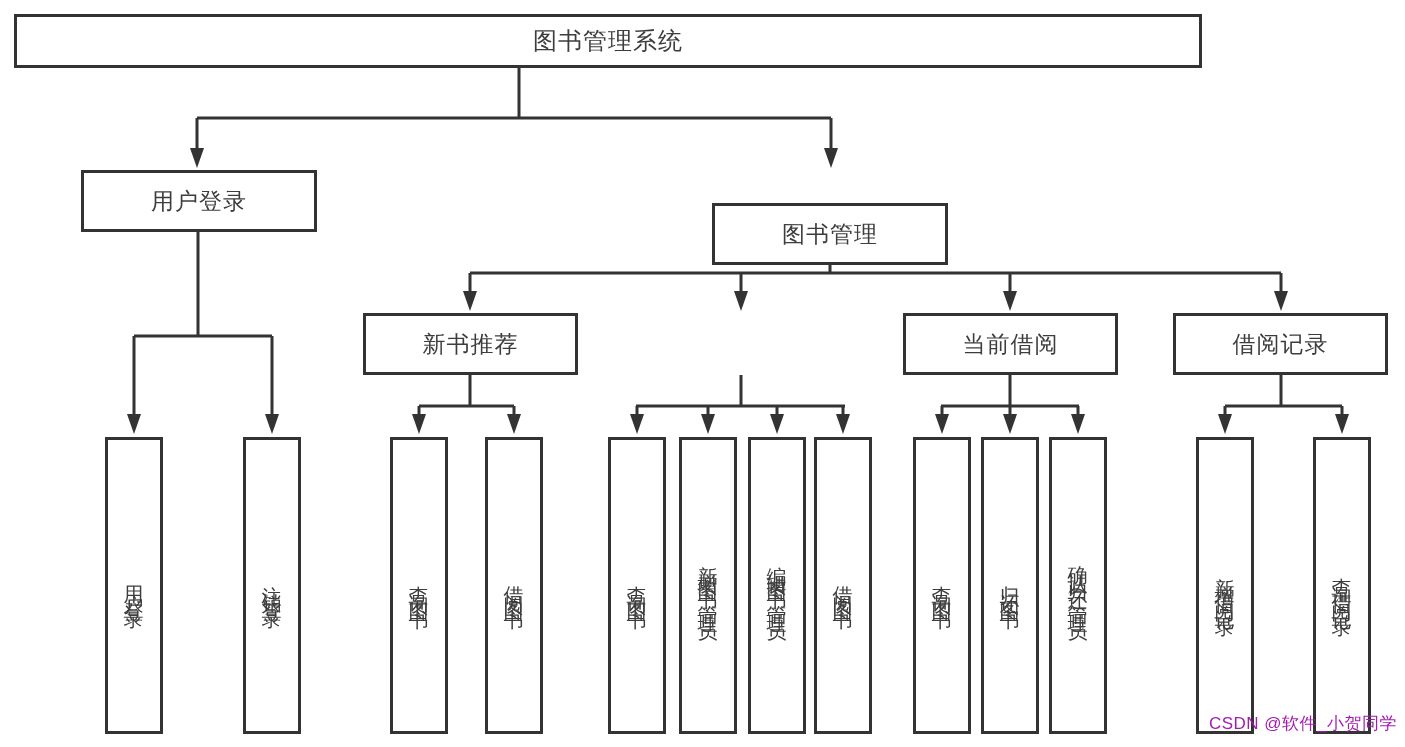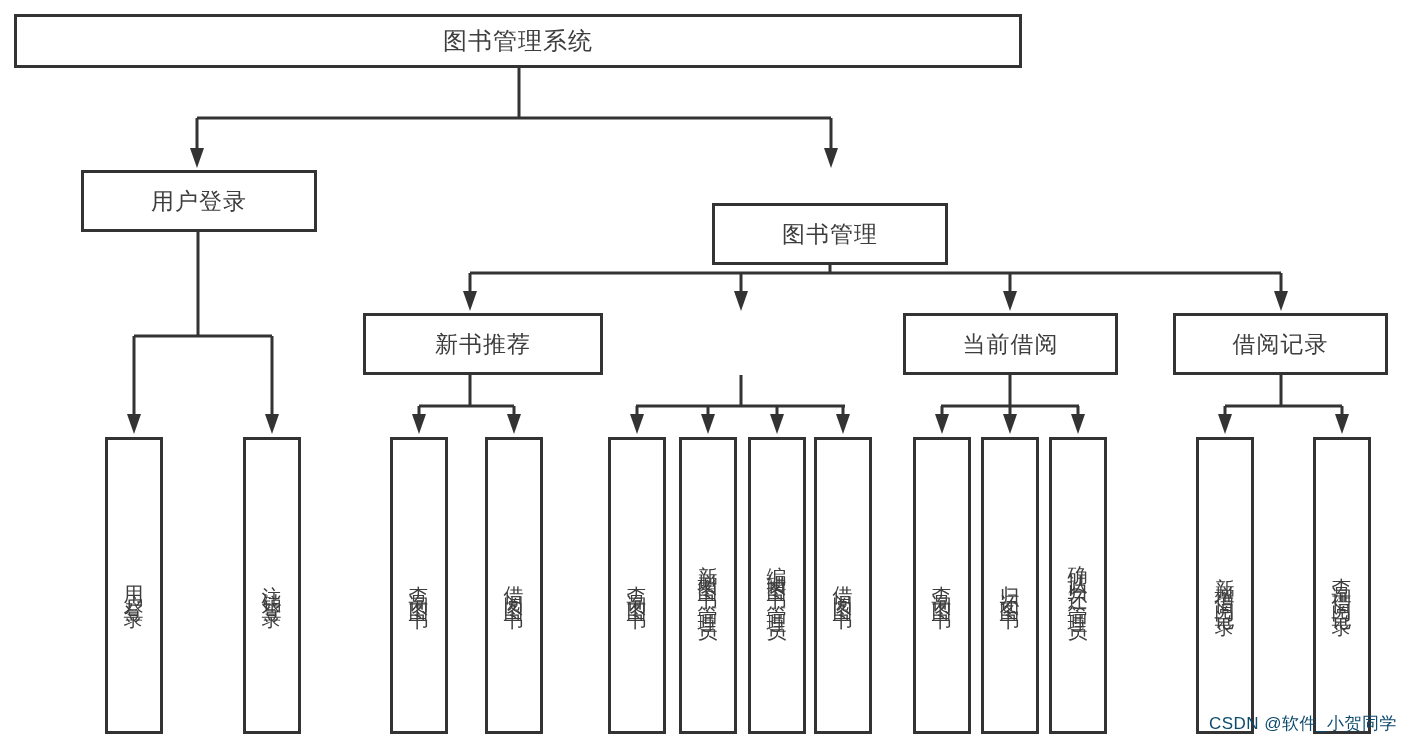--- a/index.html
+++ b/index.html
@@ -58,21 +58,21 @@
     text-orientation: mixed;
     font-size: 20px;
     letter-spacing: 8px;
     line-height: 1;
   }
   .watermark {
     position: absolute;
     top: 712px;
     right: 8px;
     font-size: 17px;
-    color: #0c4a6e;
+    color: #a21caf;
     letter-spacing: 0.5px;
     z-index: 5;
     white-space: nowrap;
   }
 </style>
 </head>
 <body>
 
 <div class="stage">
 
@@ -119,26 +119,26 @@
       <polygon points="1071,414 1085,414 1078,434"></polygon>
     </g>
 
     <g>
       <path d="M1281,375 V406 M1225,406 H1342 M1225,406 V416 M1342,406 V416"></path>
       <polygon points="1218,414 1232,414 1225,434"></polygon>
       <polygon points="1335,414 1349,414 1342,434"></polygon>
     </g>
   </svg>
 
-  <div class="node h-node root-node" style="left:14px; top:14px; width:1008px; height:54px;">图书管理系统</div>
+  <div class="node h-node root-node" style="left:14px; top:14px; width:1188px; height:54px;">图书管理系统</div>
 
   <div class="node h-node" style="left:81px; top:170px; width:236px; height:62px;">用户登录</div>
   <div class="node h-node" style="left:712px; top:170px; width:236px; height:62px;margin-top:33px;">图书管理</div>
 
-  <div class="node h-node" style="left:363px; top:313px; width:240px; height:62px;">新书推荐</div>
+  <div class="node h-node" style="left:363px; top:313px; width:215px; height:62px;">新书推荐</div>
   <div class="node h-node" style="left:903px; top:313px; width:215px; height:62px;">当前借阅</div>
   <div class="node h-node" style="left:1173px; top:313px; width:215px; height:62px;">借阅记录</div>
 
   <div class="node v-node" style="left:105px;">用户登录</div>
   <div class="node v-node" style="left:243px;">注销登录</div>
 
   <div class="node v-node" style="left:390px;">查询图书</div>
   <div class="node v-node" style="left:485px;">借阅图书</div>
 
   <div class="node v-node" style="left:608px;">查询图书</div>

